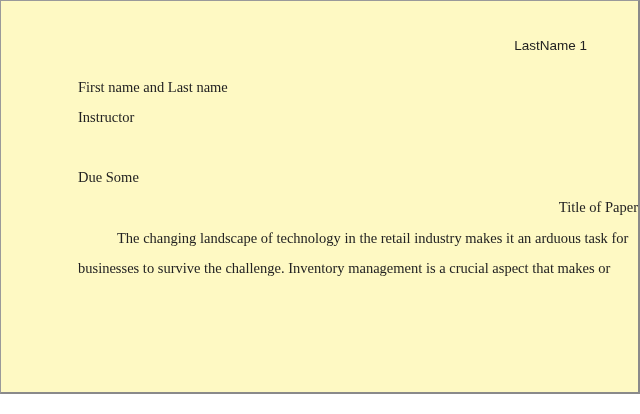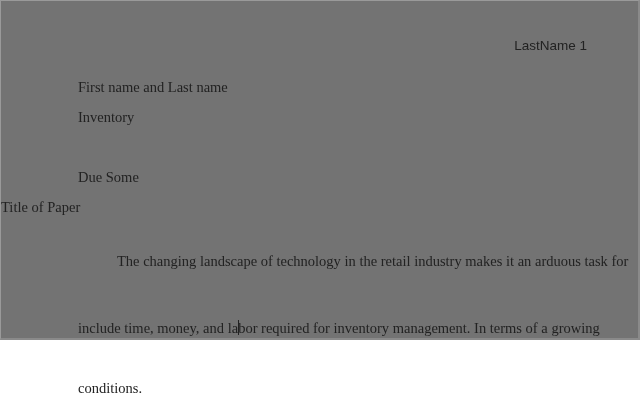--- a/index.html
+++ b/index.html
@@ -2,26 +2,26 @@
 <html><head>
   <meta charset="utf-8">
   <style>
     html, body { margin: 0; padding: 0; }
     body {
       width: 640px; height: 414px; overflow: hidden;
       background: #ffffff;
     }
     .page {
       position: relative;
-      width: 640px; height: 340px;
+      width: 640px; height: 394px;
       box-sizing: border-box;
       border: 1px solid #9a9a9a;
       border-right: 2px solid #8a8a8a;
       border-bottom: 2px solid #8a8a8a;
-      background: #737373;
+      background: #fef9c3;
       color: #222222;
       font-family: "Liberation Serif", serif;
       font-size: 14.5px;
       text-decoration: underline;
     }
     .header {
       position: absolute;
       top: 37px; right: 51px;
       font-family: "Liberation Sans", sans-serif;
       font-size: 13.5px;
@@ -30,50 +30,47 @@
     .line {
       position: absolute;
       left: 77px;
       white-space: nowrap;
       line-height: 18px;
       text-align: right;
     }
     .title {
       position: absolute;
       left: 0; right: 0;
-      text-align: left;
+      text-align: right;
       line-height: 18px;
     }
     .body-line {
       position: absolute;
       left: 77px;
       width: 504px;
       white-space: nowrap;
       line-height: 18px;
     }
     .body-line.indent { left: 116px; width: 465px; }
-    .body-line.justify { text-align: justify; text-align-last: justify; margin-top: 23px; }
+    .body-line.justify { text-align: justify; text-align-last: justify; }
     .cursor {
       display: inline-block;
       width: 1px; height: 15px;
       background: #222;
       vertical-align: -2px;
       margin: 0 -0.5px;
     }
   </style>
 </head>
 <body>
 
 <div class="page">
   <div class="header">LastName 1</div>
 
   <div class="line" style="top:77px">First name and Last name</div>
-  <div class="line" style="top:107px">Inventory</div>
+  <div class="line" style="top:107px">Instructor</div>
   <div class="line" style="top:167px">Due Some</div>
 
   <div class="title" style="top:197px">Title of Paper</div>
 
   <div class="body-line indent justify" style="top:228px">The changing landscape of technology in the retail industry makes it an arduous task for</div>
-  <div class="body-line" style="top:318px">
-    <span>include time, money, and la</span><span class="cursor"></span><span>bor required for inventory management. In terms of a growing</span>
-  </div>
-  <div class="body-line" style="top:378px">conditions.</div>
+  <div class="body-line justify" style="top:258px">businesses to survive the challenge. Inventory management is a crucial aspect that makes or</div>
 </div>
 
 </body></html>

